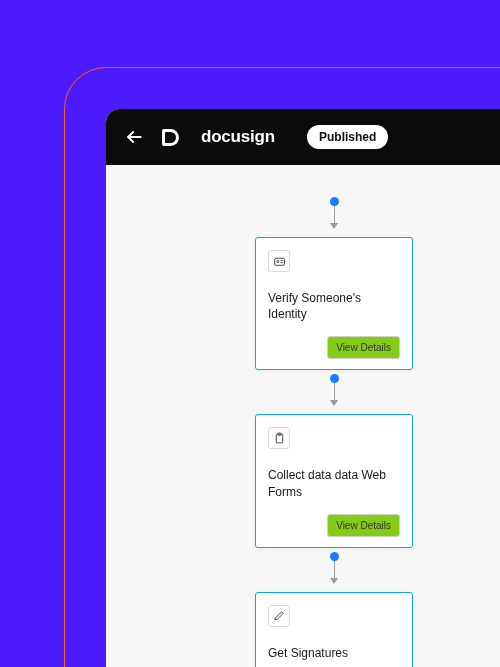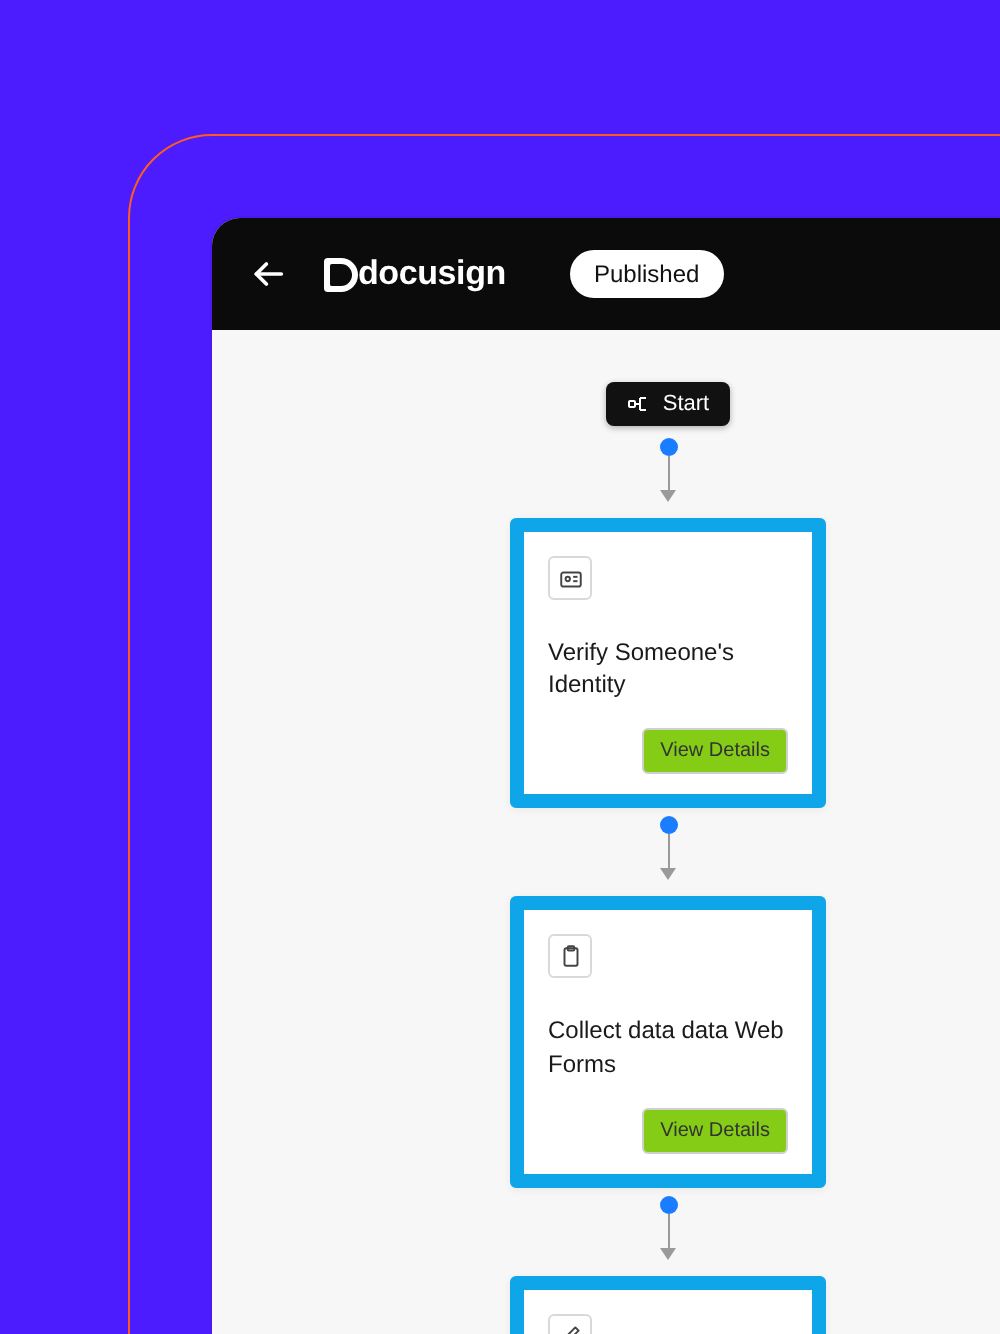--- a/index.html
+++ b/index.html
@@ -33,39 +33,39 @@
   .app-header {
     background: #0b0b0b;
     height: 56px;
     display: flex;
     align-items: center;
     padding: 0 18px;
     gap: 18px;
     color: #fff;
   }
   .back-arrow { display: inline-flex; align-items: center; color: #fff; cursor: pointer; }
-  .brand { display: inline-flex; align-items: center; gap: 0; font-weight: 700; font-size: 17px; letter-spacing: -0.2px; }
+  .brand { display: inline-flex; align-items: center; gap: 22px; font-weight: 700; font-size: 17px; letter-spacing: -0.2px; }
   .brand-mark {
     width: 17px; height: 17px; display: inline-block; position: relative;
   }
   .brand-mark::before {
     content: ""; position: absolute; inset: 0;
     background: #fff;
     border-radius: 2px 9px 9px 2px;
   }
   .brand-mark::after {
     content: ""; position: absolute; left: 3px; top: 3px; width: 11px; height: 11px;
     background: #0b0b0b;
     border-radius: 1px 6px 6px 1px;
   }
   .status-pill {
     background: #fff;
     color: #111;
     font-size: 12px;
-    font-weight: 400;
+    font-weight: 700;
     padding: 5px 12px;
     border-radius: 999px;
     margin-left: 14px;
   }
   .canvas {
     position: relative;
     height: calc(100% - 56px);
     overflow: hidden;
   }
   .flow {
@@ -110,21 +110,21 @@
     width: 0; height: 0;
     border-left: 4px solid transparent;
     border-right: 4px solid transparent;
     border-top: 6px solid #9a9a9a;
     margin-top: -1px;
   }
 
   .card {
     width: 158px;
     background: #fff;
-    border: 7px solid #0ea5e9;
+    border: 1px solid #0ea5e9;
     border-radius: 3px;
     box-shadow: 0 1px 5px rgba(0,0,0,0.06);
     padding: 12px 12px 10px 12px;
     margin-top: 8px;
   }
   .card-icon {
     width: 22px; height: 22px;
     border: 1px solid #d9d9d9;
     border-radius: 3px;
     display: flex; align-items: center; justify-content: center;
@@ -169,30 +169,20 @@
     <span class="brand">
       <span class="brand-mark"></span>
       <span>docusign</span>
     </span>
     <span class="status-pill">Published</span>
   </div>
 
   <div class="canvas">
     <div class="flow">
 
-      <div class="start-chip">
-        <svg width="12" height="12" viewBox="0 0 24 24" fill="none" stroke="#fff" stroke-width="2">
-          <rect x="3" y="9" width="6" height="6" rx="1"></rect>
-          <line x1="9" y1="12" x2="14" y2="12"></line>
-          <line x1="14" y1="6" x2="14" y2="18"></line>
-          <line x1="14" y1="6" x2="20" y2="6"></line>
-          <line x1="14" y1="18" x2="20" y2="18"></line>
-        </svg>
-        <span>Start</span>
-      </div>
 
       <div class="node-dot"></div>
       <div class="connector">
         <div class="connector-line"></div>
         <div class="connector-arrow"></div>
       </div>
 
       <div class="card">
         <div class="card-icon">
           <svg width="13" height="13" viewBox="0 0 24 24" fill="none" stroke="currentColor" stroke-width="1.8">

